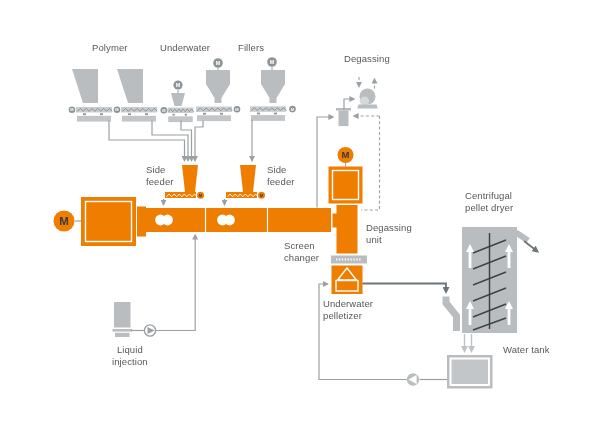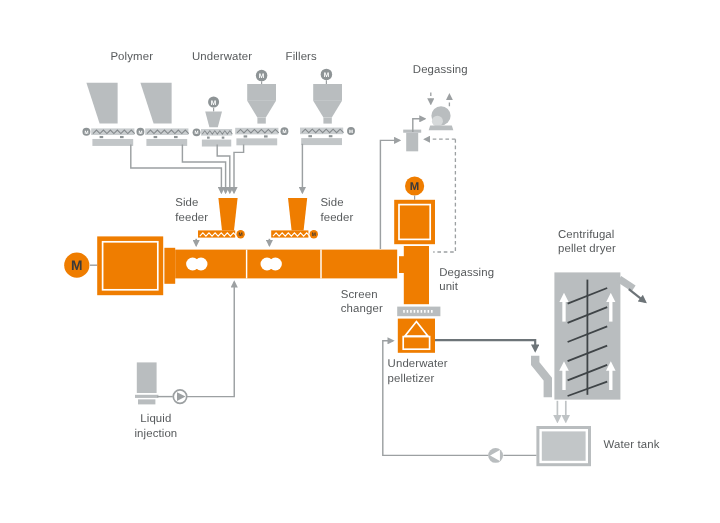--- a/index.html
+++ b/index.html
@@ -257,15 +257,15 @@
 <div class="lbl" style="left:112px;top:344px;text-align:center;">Liquid
 injection</div>
 <div class="lbl" style="left:284px;top:240px;">Screen
 changer</div>
 <div class="lbl" style="left:366px;top:222px;">Degassing
 unit</div>
 <div class="lbl" style="left:323px;top:298px;">Underwater
 pelletizer</div>
 <div class="lbl" style="left:465px;top:190px;">Centrifugal
 pellet dryer</div>
-<div class="lbl" style="left:503px;top:365px;">Water tank</div>
+<div class="lbl" style="left:503px;top:344px;">Water tank</div>
 
 </div>
 
 </body></html>

